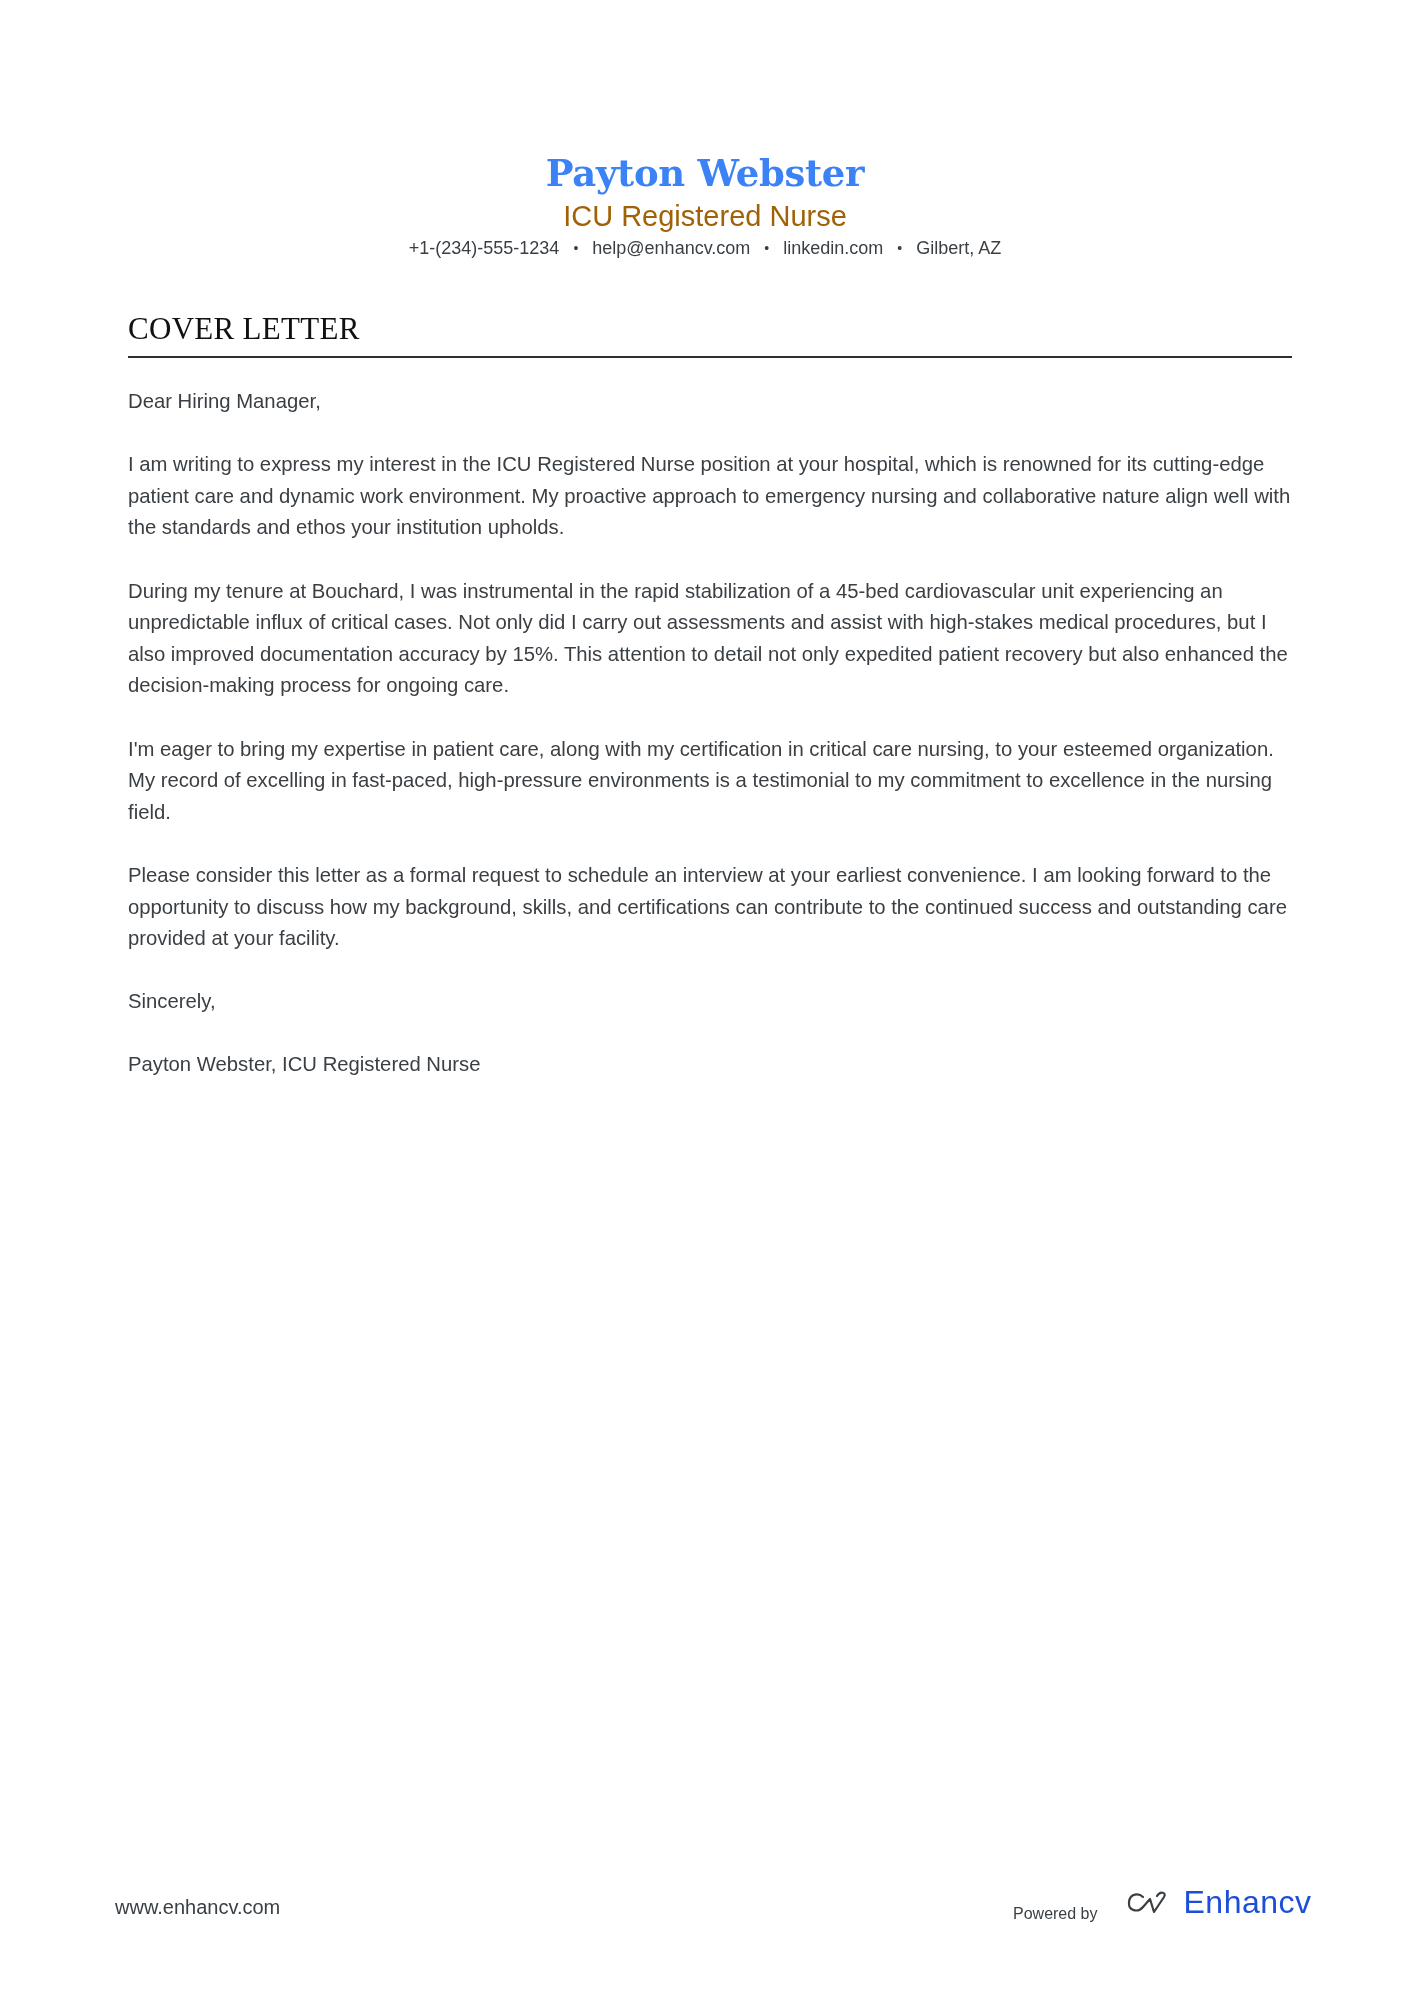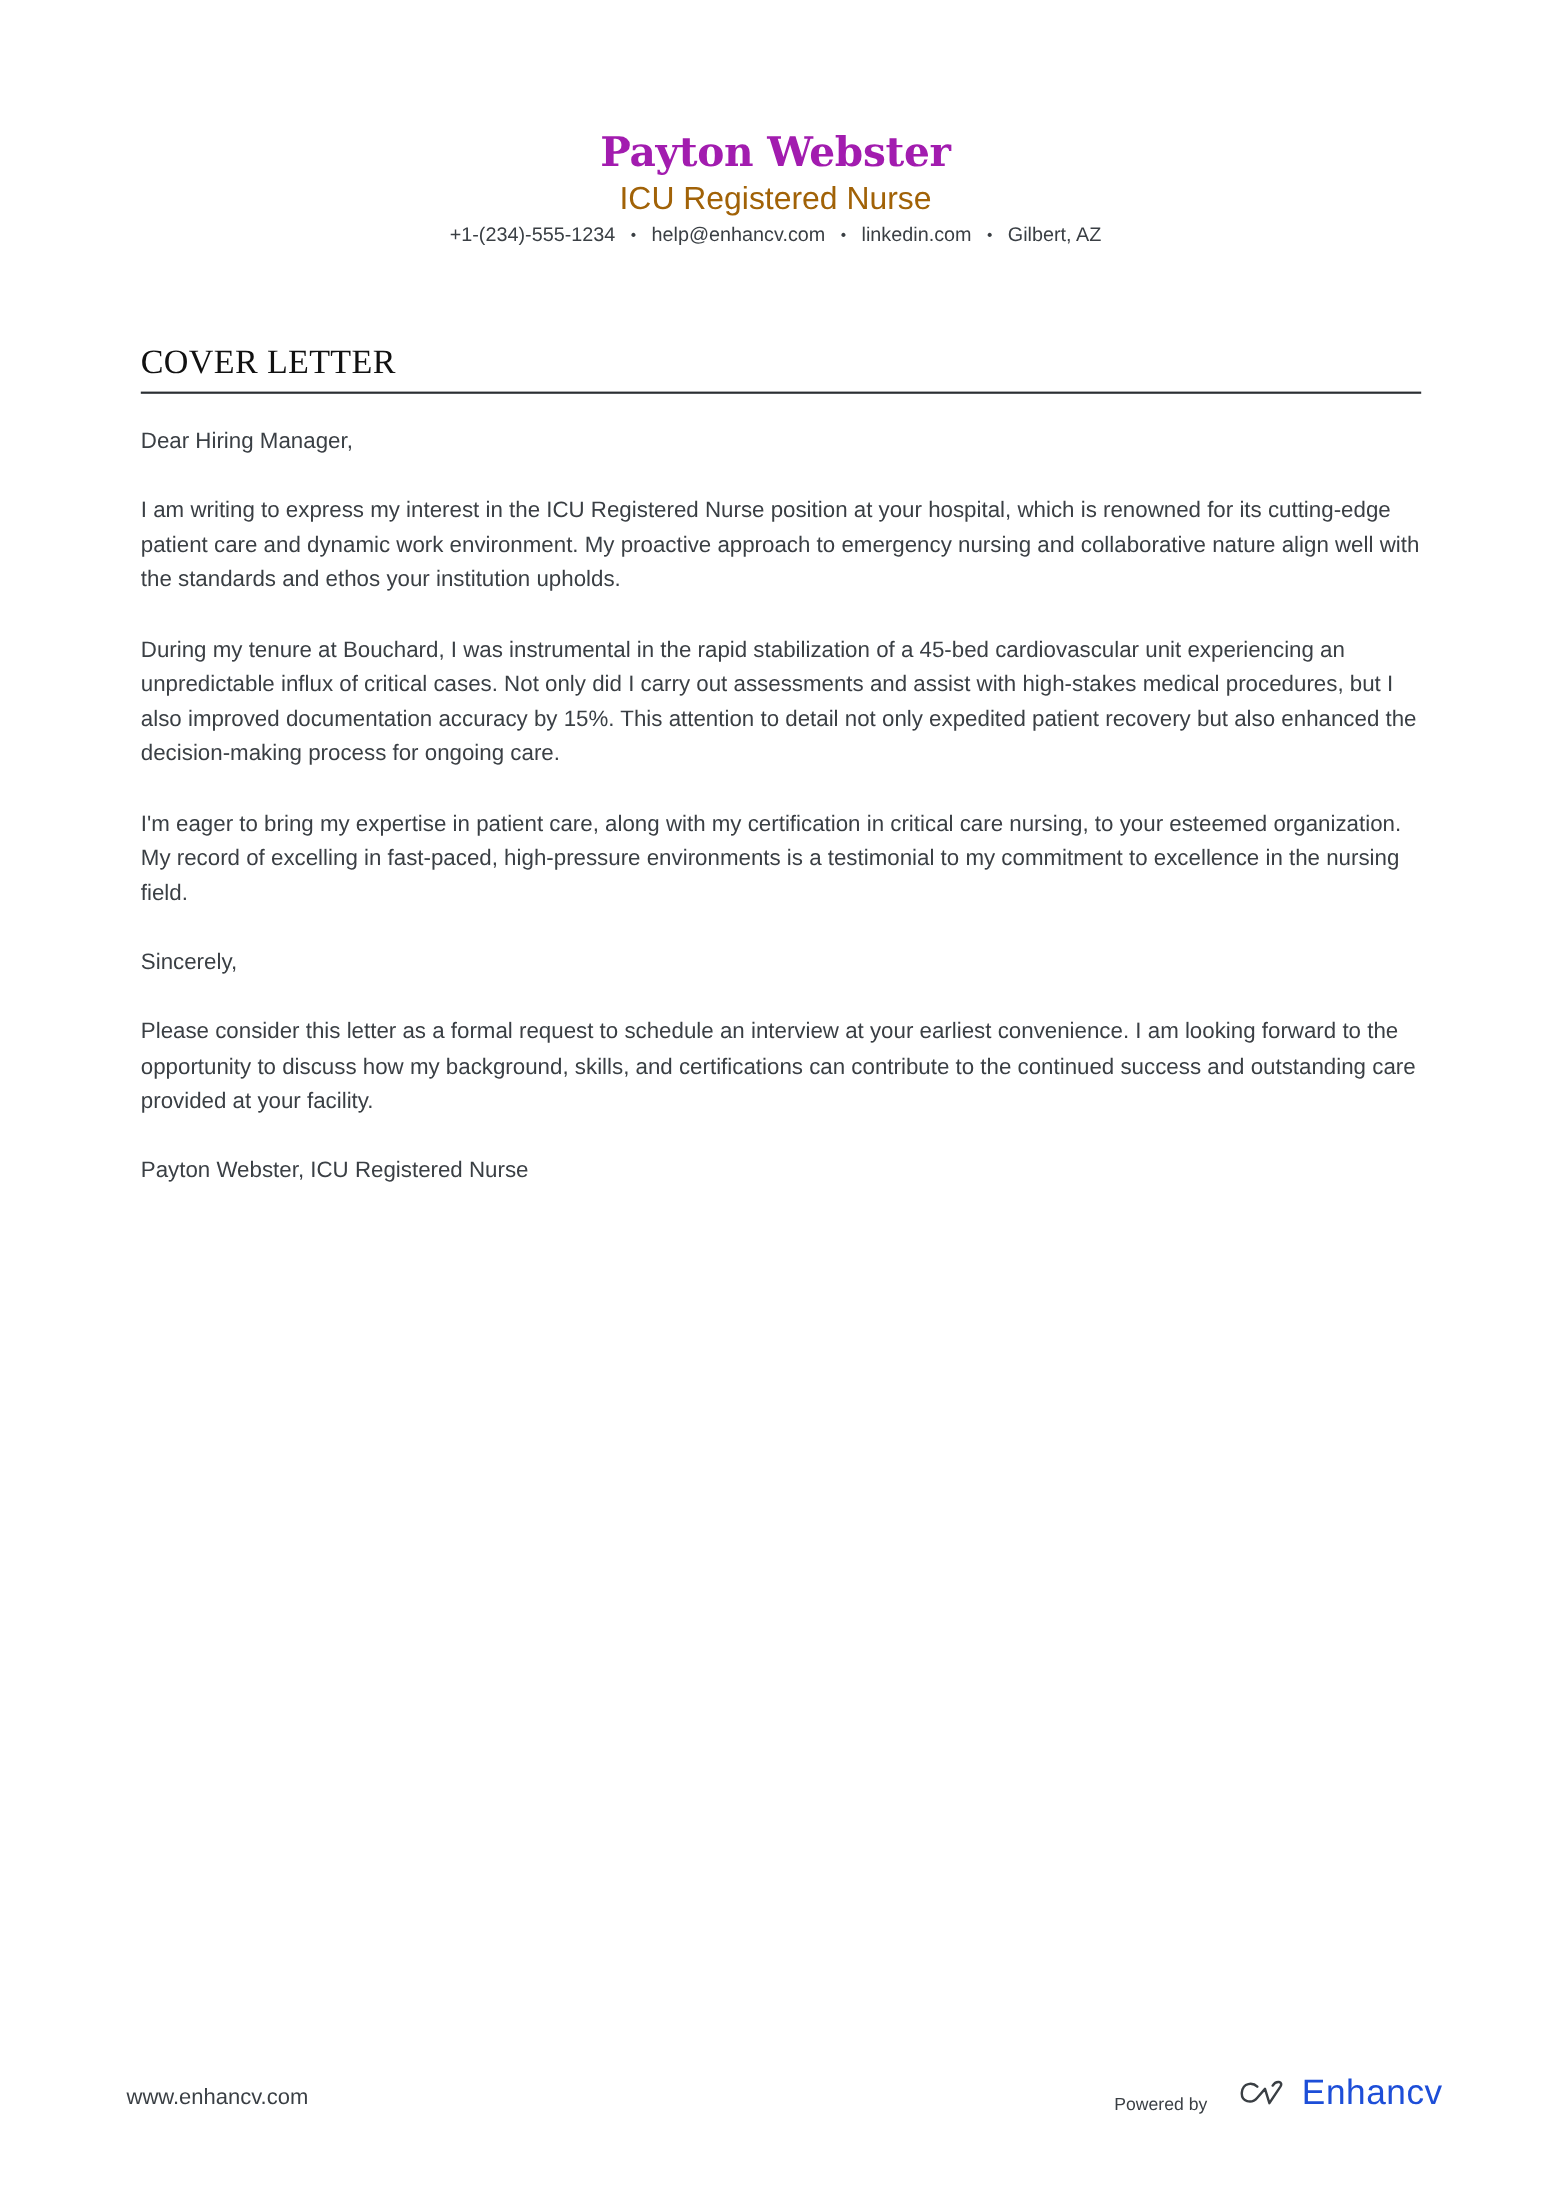--- a/index.html
+++ b/index.html
@@ -1,20 +1,20 @@
 <!DOCTYPE html>
 <html><head>
   <meta charset="utf-8">
   <style>
     html, body { margin: 0; padding: 0; background: #ffffff; }
     body { width: 1410px; height: 1995px; position: relative; overflow: hidden;
            font-family: "Liberation Sans", "DejaVu Sans", sans-serif; color: #3a3f44; }
     .header { position: absolute; top: 113px; left: 0; width: 1410px; text-align: center; }
     .name { font-family: "DejaVu Serif", "Liberation Serif", serif; font-weight: bold;
-            font-size: 37px; color: #a21caf; line-height: 50px; letter-spacing: -0.3px; }
+            font-size: 37px; color: #3b82f6; line-height: 50px; letter-spacing: -0.3px; margin-top: 35px; }
     .title { font-family: Liberation Sans, sans-serif; font-size: 29px; color: #a16207;
              line-height: 36px; margin-top: 0px; }
     .contact { font-size: 18px; color: #3a3f44; line-height: 26px; margin-top: 1px; }
     .contact .sep { display: inline-block; margin: 0 14px; font-size: 14px; position: relative; top: -1px; }
     .section-title { position: absolute; top: 310px; left: 128px; width: 1164px; text-align: left;
                      font-family: "Liberation Serif", "DejaVu Serif", serif; font-size: 31px;
                      color: #111111; line-height: 38px; letter-spacing: 0.3px; }
     .rule { position: absolute; top: 356px; left: 128px; width: 1164px; height: 0;
             border-top: 2px solid #2b2f33; }
     .body { position: absolute; top: 386px; left: 128px; width: 1170px; font-size: 20.3px;
@@ -38,22 +38,22 @@
 </div>
 
 <div class="section-title">COVER LETTER</div>
 <div class="rule"></div>
 
 <div class="body">
   <p>Dear Hiring Manager,</p>
   <p>I am writing to express my interest in the ICU Registered Nurse position at your hospital, which is renowned for its cutting-edge patient care and dynamic work environment. My proactive approach to emergency nursing and collaborative nature align well with the standards and ethos your institution upholds.</p>
   <p>During my tenure at Bouchard, I was instrumental in the rapid stabilization of a 45-bed cardiovascular unit experiencing an unpredictable influx of critical cases. Not only did I carry out assessments and assist with high-stakes medical procedures, but I also improved documentation accuracy by 15%. This attention to detail not only expedited patient recovery but also enhanced the decision-making process for ongoing care.</p>
   <p>I'm eager to bring my expertise in patient care, along with my certification in critical care nursing, to your esteemed organization. My record of excelling in fast-paced, high-pressure environments is a testimonial to my commitment to excellence in the nursing field.</p>
+  <p>Please consider this letter as a formal request to schedule an interview at your earliest convenience. I am looking forward to the opportunity to discuss how my background, skills, and certifications can contribute to the continued success and outstanding care provided at your facility.</p>
   <p>Sincerely,</p>
-  <p>Please consider this letter as a formal request to schedule an interview at your earliest convenience. I am looking forward to the opportunity to discuss how my background, skills, and certifications can contribute to the continued success and outstanding care provided at your facility.</p>
   <p>Payton Webster, ICU Registered Nurse</p>
 </div>
 
 <div class="footer-left">www.enhancv.com</div>
 
 <div class="footer-right">
   <span class="powered">Powered by</span>
   <span class="logo-icon">
     <svg width="46" height="24" viewBox="0 0 46 24" fill="none" stroke="#3a3f44" stroke-width="2.2" stroke-linecap="round" stroke-linejoin="round">
       <path d="M17 6 C13 2, 4 2, 3 11 C2 20, 12 22, 17 16 L24 8 L28 21 L38 6 C41 1, 34 0, 31 5"></path>

